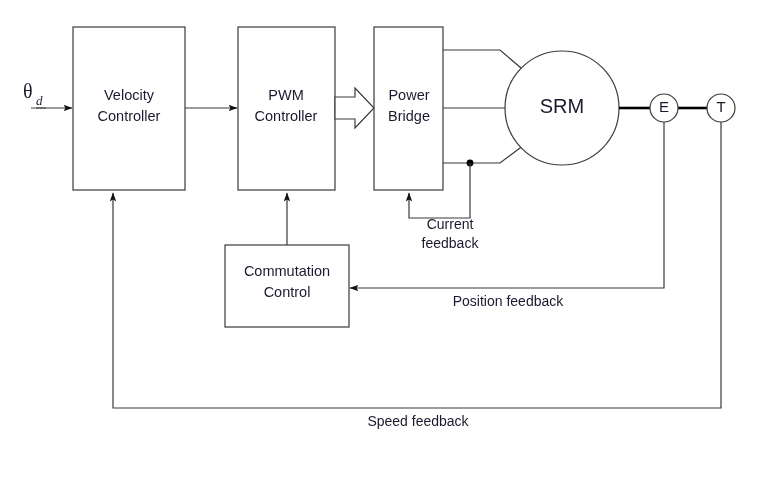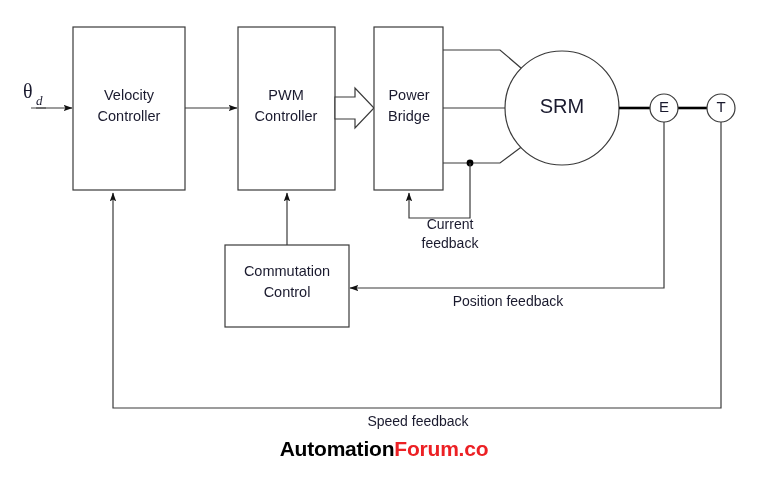--- a/index.html
+++ b/index.html
@@ -201,15 +201,14 @@
       <text class="wire-label" x="508" y="302">Position feedback</text>
     </g>
 
     <g>
       <path class="wire" d="M721,122 L721,408 L113,408 L113,193" marker-end="url(#arrow-solid)"></path>
       <text class="wire-label" x="418" y="422">Speed feedback</text>
     </g>
 
   </svg>
 
-  <div class="watermark"><span class="wm-dark">Automation</span><span class="wm-red">Forum.co</span></div>
 
 </div>
 
 </body></html>

